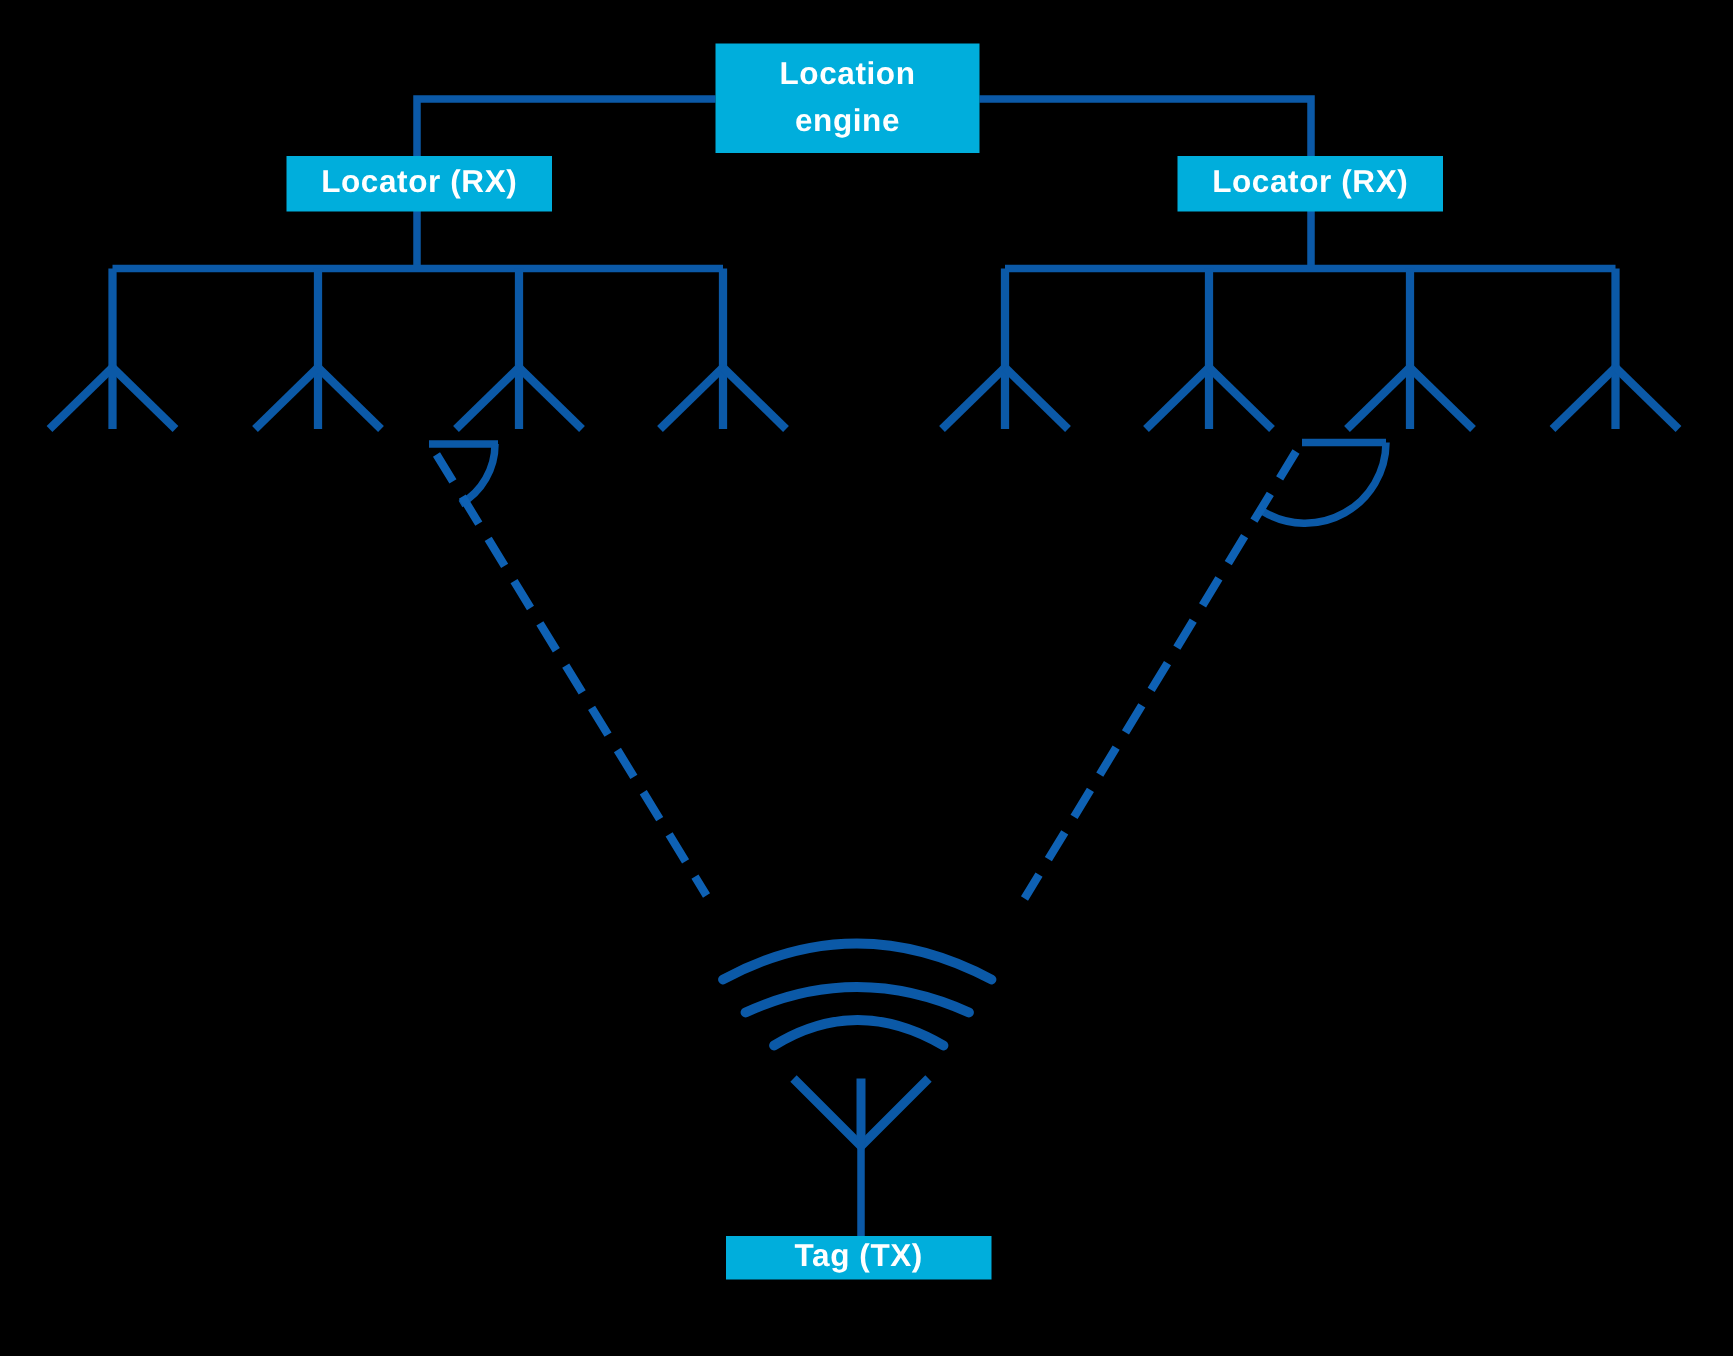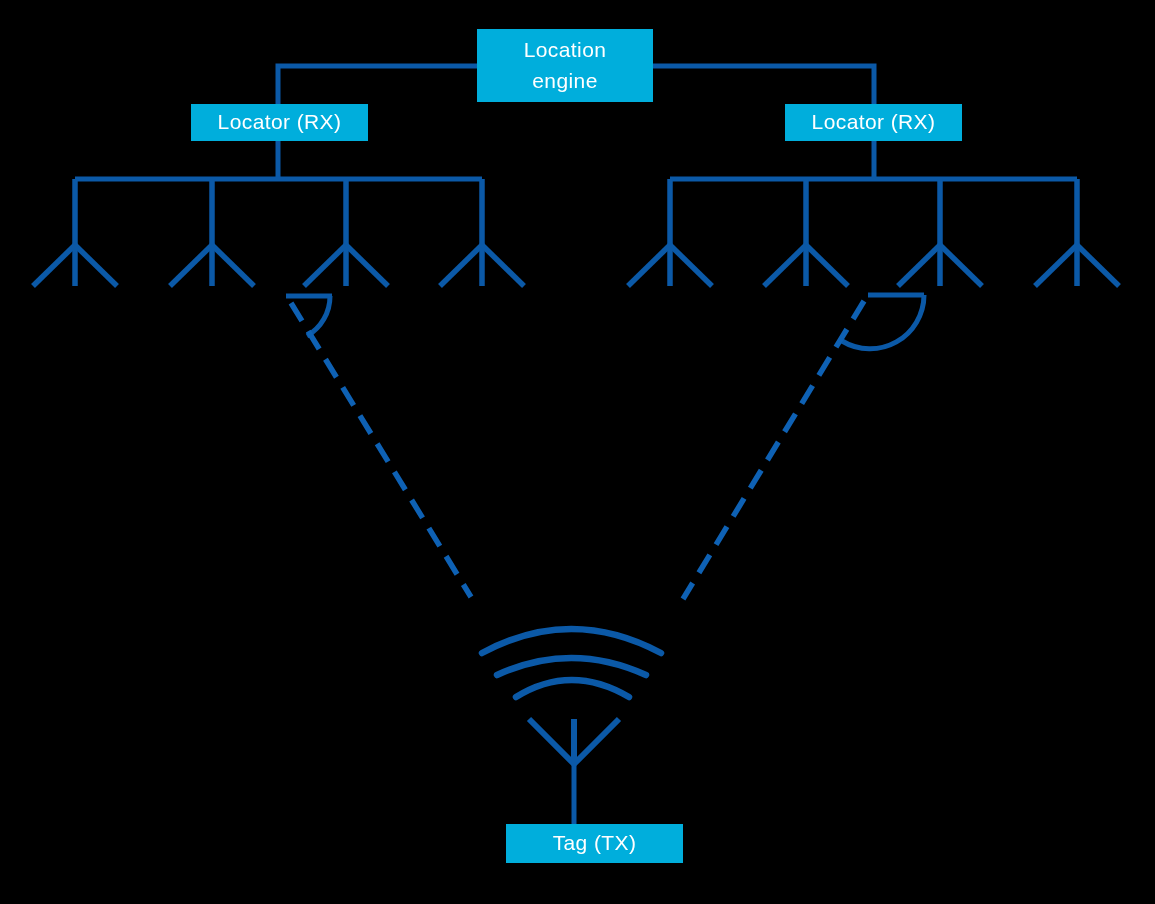--- a/index.html
+++ b/index.html
@@ -51,25 +51,26 @@
     color: var(--box-text, #fff);
     display: flex;
     flex-direction: column;
     align-items: center;
     justify-content: center;
     font-size: 21px;
     letter-spacing: 0.4px;
     line-height: 1.45;
     text-align: center;
     white-space: nowrap;
+    font-weight: bold;
   }
   .box-location-engine { left: 477px; top: 29px;  width: 176px; height: 73px; }
   .box-locator-left    { left: 191px; top: 104px; width: 177px; height: 37px; }
   .box-locator-right   { left: 785px; top: 104px; width: 177px; height: 37px; }
-  .box-tag             { left: 506px; top: 824px; width: 177px; height: 39px; }
+  .box-tag             { left: 484px; top: 824px; width: 177px; height: 29px; }
 </style>
 </head>
 <body>
 
 <div class="stage">
 
   <svg class="wires" width="1155" height="904" viewBox="0 0 1155 904">
     <defs>
       <g id="antenna-shape">
         <line x1="0" y1="0" x2="0" y2="107"></line>

